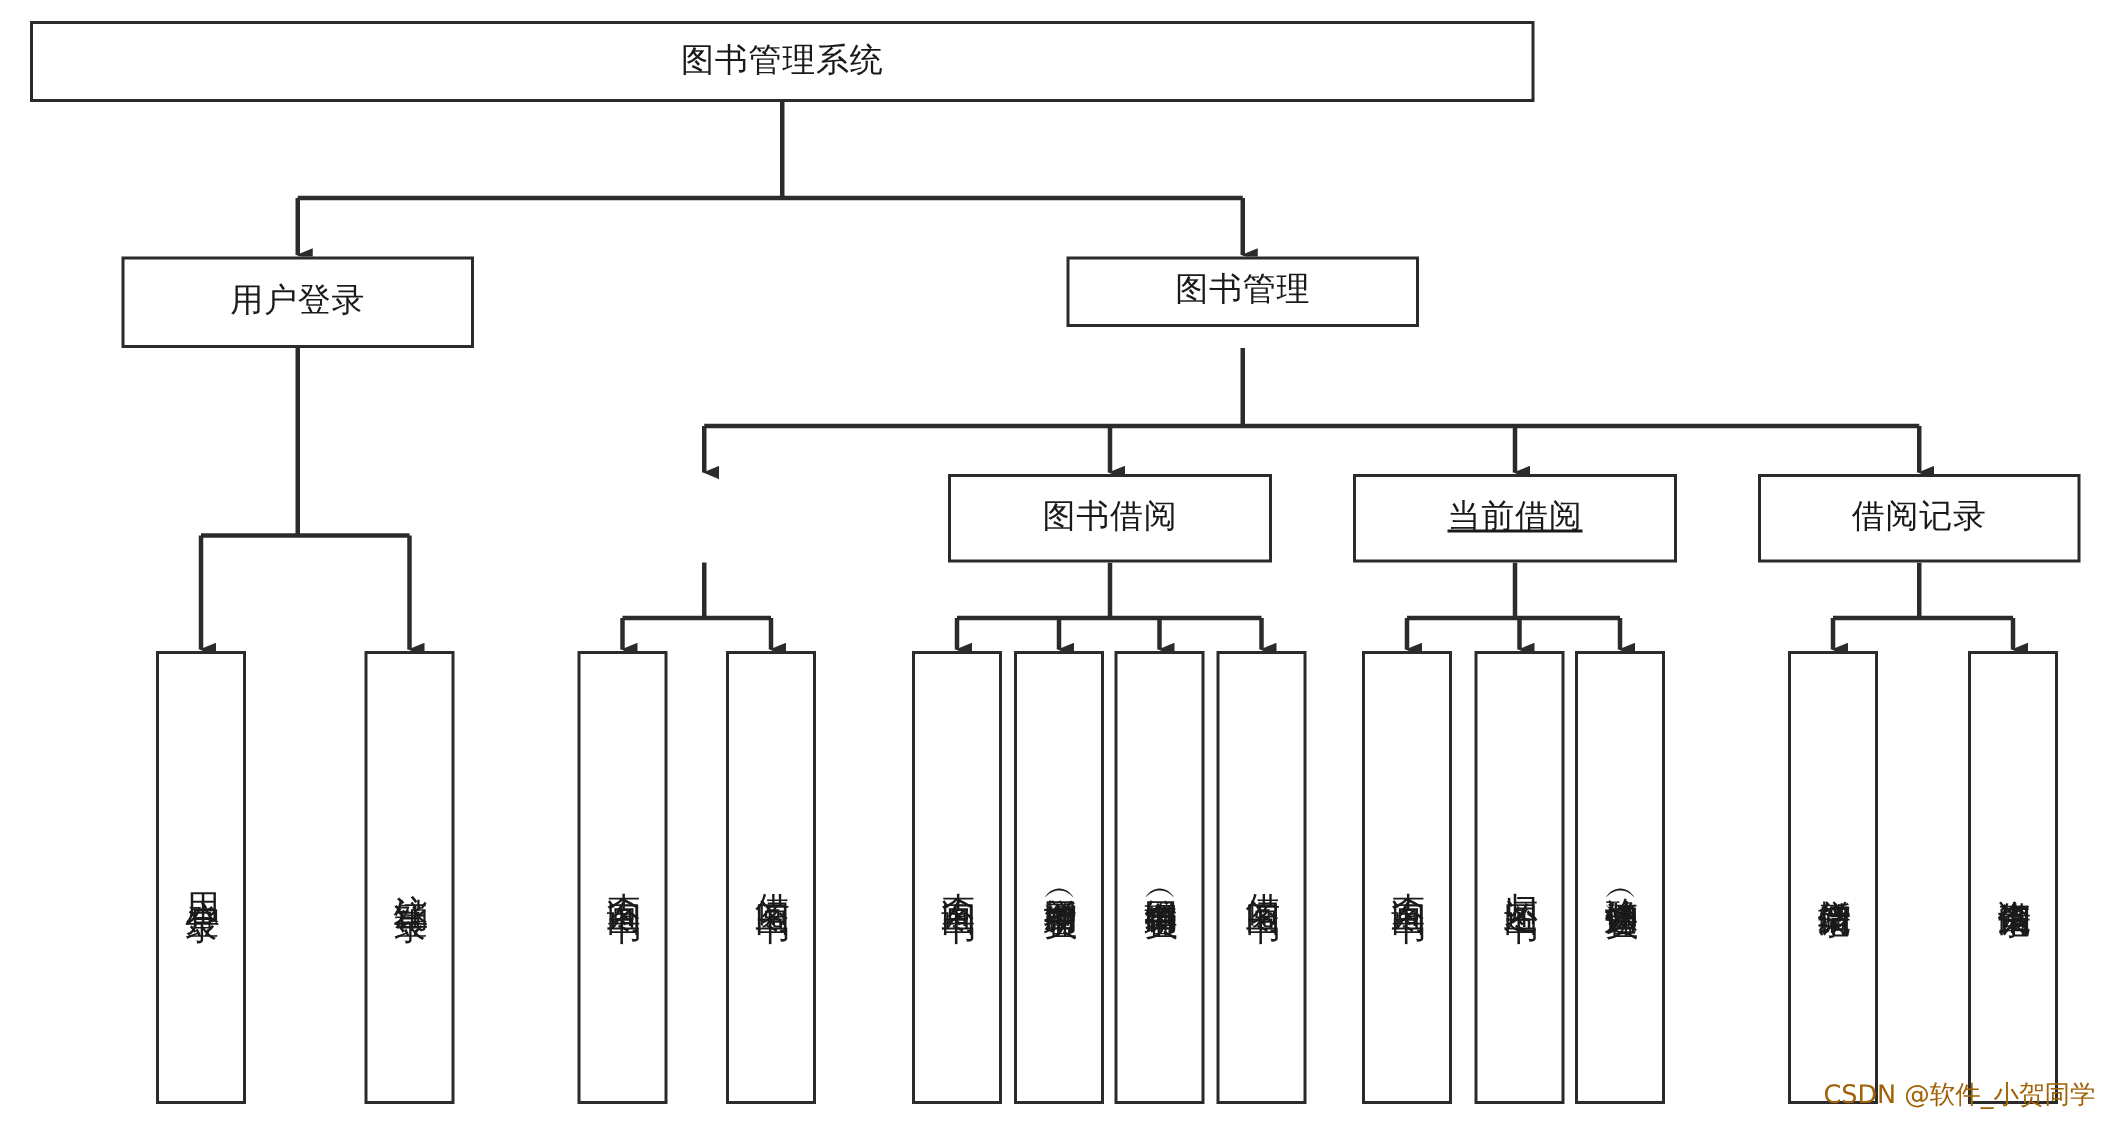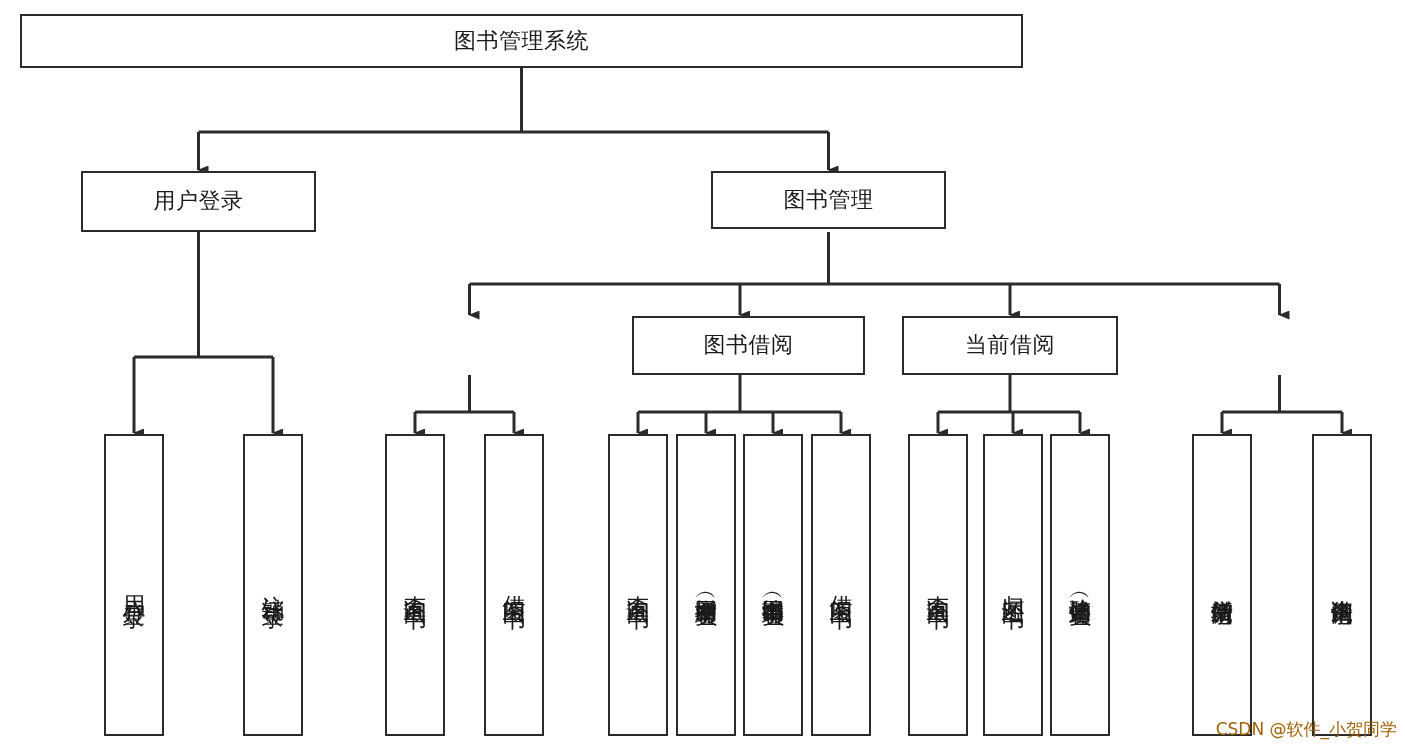--- a/index.html
+++ b/index.html
@@ -110,24 +110,25 @@
         <path d="M1279.5,375 L1279.5,412"></path>
         <path d="M1222,412 L1342,412"></path>
         <path d="M1222,412 L1222,433" marker-end="url(#arrowhead)"></path>
         <path d="M1342,412 L1342,433" marker-end="url(#arrowhead)"></path>
       </g>
   </svg>
 
   <div class="node node-h" style="left: 20px; top: 14px; width: 1003px; height: 54px;">图书管理系统</div>
 
   <div class="node node-h" style="left: 81px; top: 171px; width: 235px; height: 61px;">用户登录</div>
-  <div class="node node-h" style="left: 711px; top: 171px; width: 235px; height: 58px;">图书管理</div>
+  <div class="node node-h" style="left: 711px; top: 171px; width: 235px; height: 47px;">图书管理</div>
 
-  <div class="node node-h" style="left: 632px; top: 316px; width: 233px; height: 59px;">图书借阅</div>
-  <div class="node node-h" style="left: 902px; top: 316px; width: 216px; height: 59px;">当前借阅</div>
+  <div class="node node-h" style="left: 632px; top: 316px; width: 216px; height: 59px;">图书借阅</div>
+  <div class="node node-h" style="left: 902px; top: 316px; width: 216px; height: 59px; text-decoration: underline;">当前借阅</div>
+  <div class="node node-h" style="left: 1172px; top: 316px; width: 215px; height: 59px;">借阅记录</div>
 
   <div class="node node-v" style="left: 104px; top: 434px; width: 60px; height: 302px;">用户登录</div>
   <div class="node node-v" style="left: 243px; top: 434px; width: 60px; height: 302px;">注销登录</div>
 
   <div class="node node-v" style="left: 385px; top: 434px; width: 60px; height: 302px;">查询图书</div>
   <div class="node node-v" style="left: 484px; top: 434px; width: 60px; height: 302px;">借阅图书</div>
 
   <div class="node node-v" style="left: 608px; top: 434px; width: 60px; height: 302px;">查询图书</div>
   <div class="node node-v tight" style="left: 676px; top: 434px; width: 60px; height: 302px;">新增图书（管理员）</div>
   <div class="node node-v tight" style="left: 743px; top: 434px; width: 60px; height: 302px;">编辑图书（管理员）</div>

